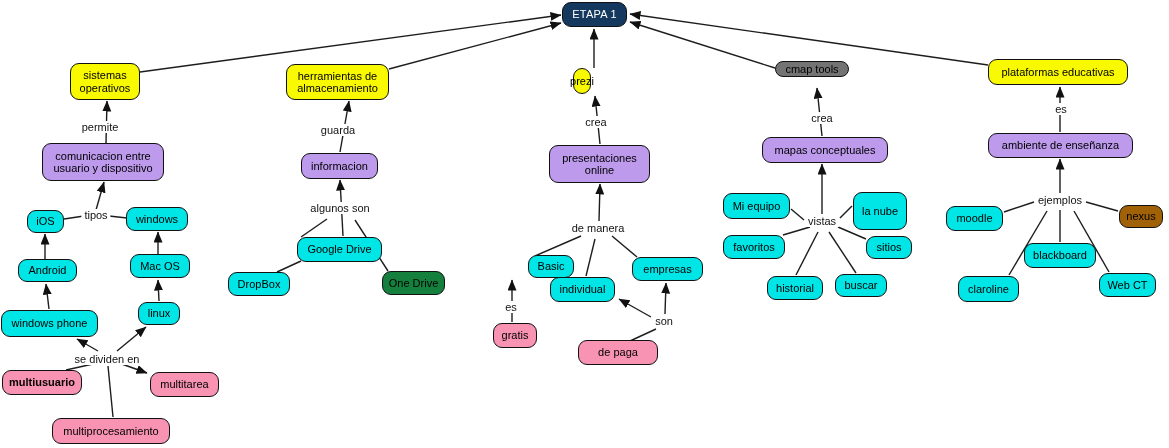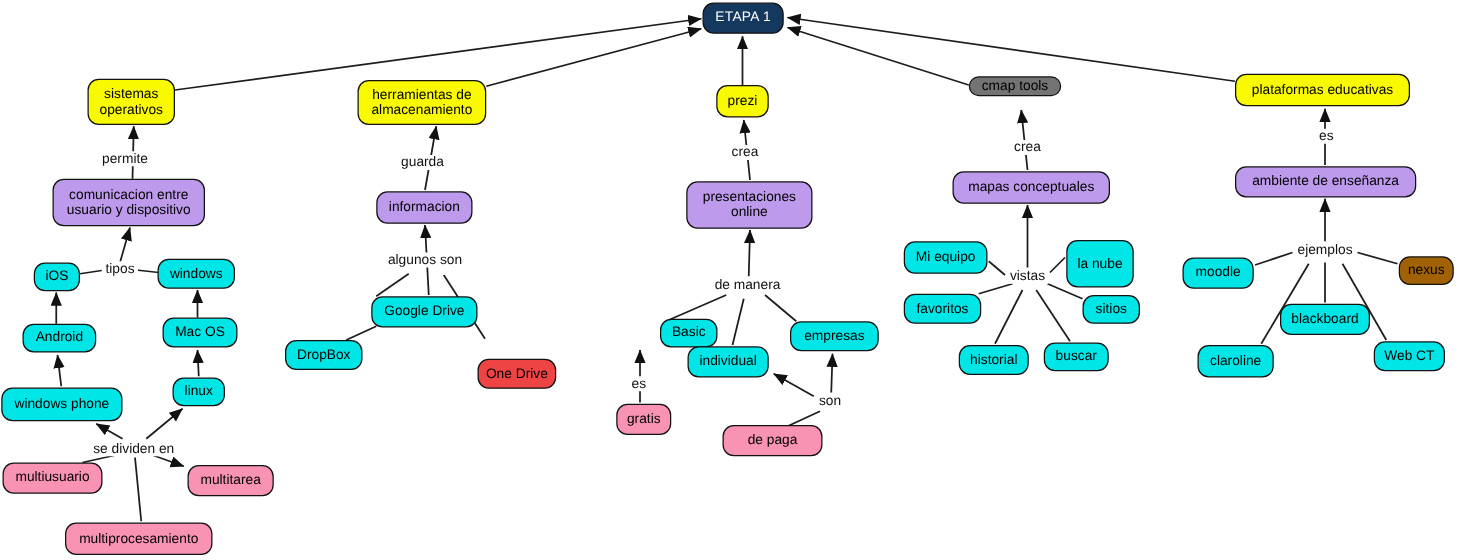--- a/index.html
+++ b/index.html
@@ -78,55 +78,55 @@
     <line class="edge" x1="1086" y1="202" x2="1118" y2="211"></line>
     <line class="edge" x1="1060" y1="210" x2="1060" y2="242"></line>
     <line class="edge" x1="1047" y1="211" x2="1009" y2="275"></line>
     <line class="edge" x1="1074" y1="211" x2="1109" y2="272"></line>
   </svg>
 
   <div class="node root" style="left: 562px; top: 2px; width: 65px; height: 25px; background: rgb(21, 57, 94);">ETAPA 1</div>
 
   <div class="node" style="left: 70px; top: 63px; width: 70px; height: 37px; background: rgb(249, 249, 0);">sistemas operativos</div>
   <div class="node" style="left: 286px; top: 64px; width: 103px; height: 36px; background: rgb(249, 249, 0);">herramientas de almacenamiento</div>
-  <div class="node" style="left: 573px; top: 68px; width: 42px; height: 26px; background: rgb(249, 249, 0);">prezi</div>
+  <div class="node" style="left: 573px; top: 68px; width: 18px; height: 26px; background: rgb(249, 249, 0);">prezi</div>
   <div class="node" style="left: 775px; top: 61px; width: 74px; height: 16px; background: #737373;">cmap tools</div>
   <div class="node" style="left: 988px; top: 59px; width: 140px; height: 26px; background: rgb(249, 249, 0);">plataformas educativas</div>
 
   <div class="node" style="left: 42px; top: 143px; width: 122px; height: 38px; background: rgb(189, 154, 236);">comunicacion entre usuario y dispositivo</div>
   <div class="node" style="left: 301px; top: 153px; width: 77px; height: 26px; background: rgb(189, 154, 236);">informacion</div>
   <div class="node" style="left: 549px; top: 145px; width: 101px; height: 38px; background: rgb(189, 154, 236);">presentaciones online</div>
   <div class="node" style="left: 762px; top: 137px; width: 126px; height: 26px; background: rgb(189, 154, 236);">mapas conceptuales</div>
   <div class="node" style="left: 988px; top: 133px; width: 145px; height: 25px; background: rgb(189, 154, 236);">ambiente de enseñanza</div>
 
   <div class="node" style="left: 27px; top: 210px; width: 37px; height: 23px; background: rgb(0, 230, 230);">iOS</div>
   <div class="node" style="left: 126px; top: 207px; width: 62px; height: 24px; background: rgb(0, 230, 230);">windows</div>
   <div class="node" style="left: 18px; top: 259px; width: 59px; height: 23px; background: rgb(0, 230, 230);">Android</div>
   <div class="node" style="left: 130px; top: 254px; width: 60px; height: 24px; background: rgb(0, 230, 230);">Mac OS</div>
   <div class="node" style="left: 1px; top: 310px; width: 97px; height: 27px; background: rgb(0, 230, 230);">windows phone</div>
   <div class="node" style="left: 138px; top: 302px; width: 42px; height: 23px; background: rgb(0, 230, 230);">linux</div>
   <div class="node" style="left: 297px; top: 237px; width: 85px; height: 25px; background: rgb(0, 230, 230);">Google Drive</div>
   <div class="node" style="left: 228px; top: 272px; width: 62px; height: 24px; background: rgb(0, 230, 230);">DropBox</div>
-  <div class="node" style="left: 382px; top: 271px; width: 63px; height: 24px; background: #ef4444; margin-top: 16px;">One Drive</div>
+  <div class="node" style="left: 382px; top: 271px; width: 63px; height: 24px; background: #15803d;">One Drive</div>
   <div class="node" style="left: 489px; top: 255px; width: 46px; height: 23px; background: rgb(0, 230, 230); margin-left: 39px;">Basic</div>
   <div class="node" style="left: 550px; top: 277px; width: 65px; height: 25px; background: rgb(0, 230, 230);">individual</div>
   <div class="node" style="left: 632px; top: 257px; width: 71px; height: 24px; background: rgb(0, 230, 230);">empresas</div>
   <div class="node" style="left: 723px; top: 193px; width: 67px; height: 26px; background: rgb(0, 230, 230);">Mi equipo</div>
   <div class="node" style="left: 853px; top: 192px; width: 54px; height: 38px; background: rgb(0, 230, 230);">la nube</div>
   <div class="node" style="left: 723px; top: 235px; width: 62px; height: 24px; background: rgb(0, 230, 230);">favoritos</div>
   <div class="node" style="left: 866px; top: 236px; width: 46px; height: 23px; background: rgb(0, 230, 230);">sitios</div>
   <div class="node" style="left: 767px; top: 276px; width: 56px; height: 24px; background: rgb(0, 230, 230);">historial</div>
   <div class="node" style="left: 835px; top: 274px; width: 52px; height: 23px; background: rgb(0, 230, 230);">buscar</div>
   <div class="node" style="left: 946px; top: 206px; width: 57px; height: 25px; background: rgb(0, 230, 230);">moodle</div>
   <div class="node" style="left: 1119px; top: 205px; width: 44px; height: 23px; background: #a16207;">nexus</div>
   <div class="node" style="left: 1024px; top: 243px; width: 72px; height: 25px; background: rgb(0, 230, 230);">blackboard</div>
   <div class="node" style="left: 958px; top: 276px; width: 61px; height: 26px; background: rgb(0, 230, 230);">claroline</div>
   <div class="node" style="left: 1099px; top: 273px; width: 57px; height: 24px; background: rgb(0, 230, 230);">Web CT</div>
 
-  <div class="node" style="left: 2px; top: 370px; width: 80px; height: 25px; background: rgb(248, 147, 180);">multiusuario</div>
+  <div class="node" style="left: 2px; top: 370px; width: 80px; height: 25px; background: rgb(248, 147, 180); font-weight: bold;">multiusuario</div>
   <div class="node" style="left: 150px; top: 372px; width: 69px; height: 25px; background: rgb(248, 147, 180);">multitarea</div>
   <div class="node" style="left: 52px; top: 418px; width: 118px; height: 26px; background: rgb(248, 147, 180);">multiprocesamiento</div>
   <div class="node" style="left: 493px; top: 323px; width: 44px; height: 25px; background: rgb(248, 147, 180);">gratis</div>
   <div class="node" style="left: 578px; top: 340px; width: 80px; height: 25px; background: rgb(248, 147, 180);">de paga</div>
 
   <div class="link-label" style="left:100px;top:127px">permite</div>
   <div class="link-label" style="left:96px;top:215px">tipos</div>
   <div class="link-label" style="left:107px;top:359px">se dividen en</div>
   <div class="link-label" style="left:338px;top:130px">guarda</div>
   <div class="link-label" style="left:340px;top:208px">algunos son</div>

